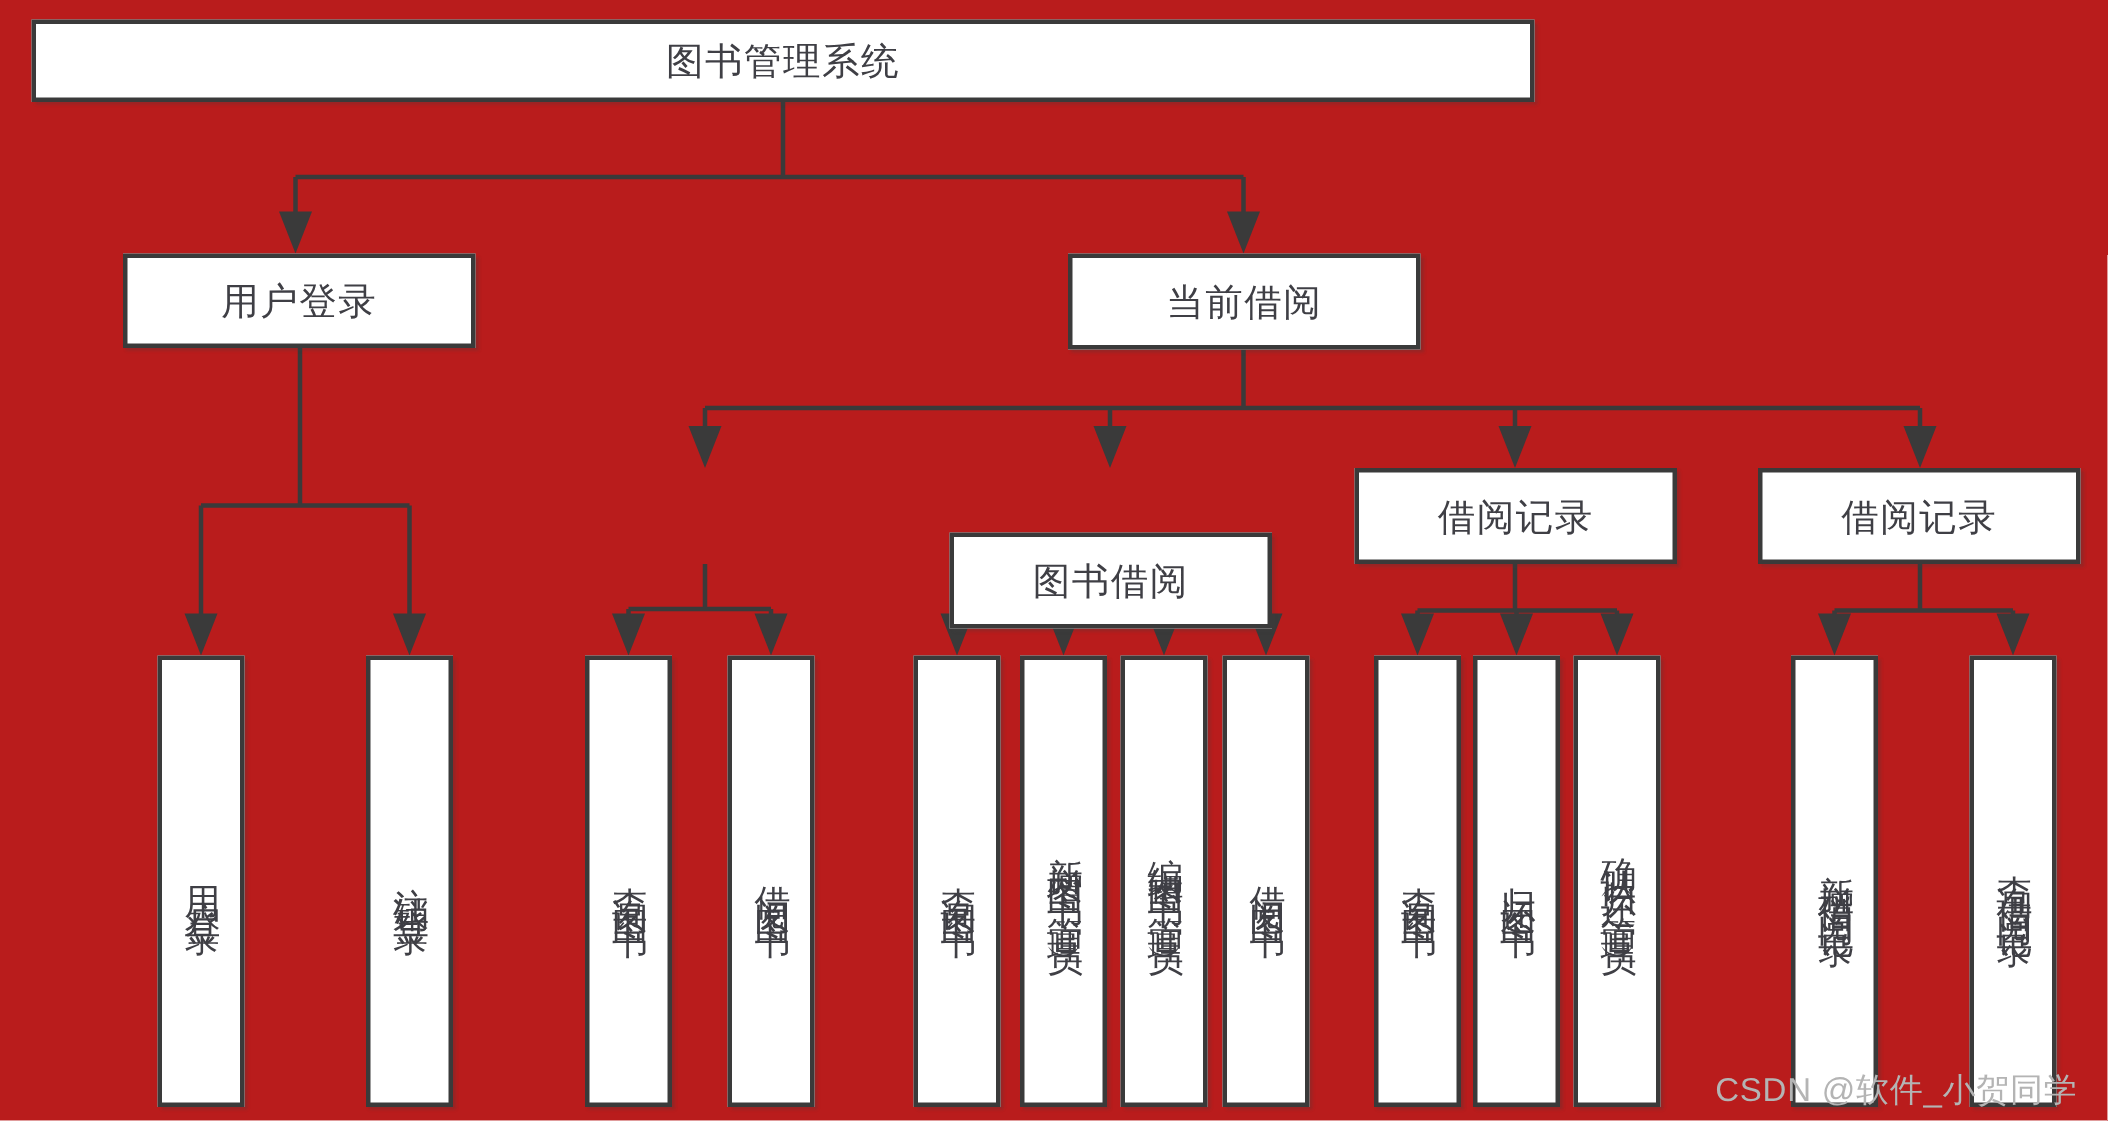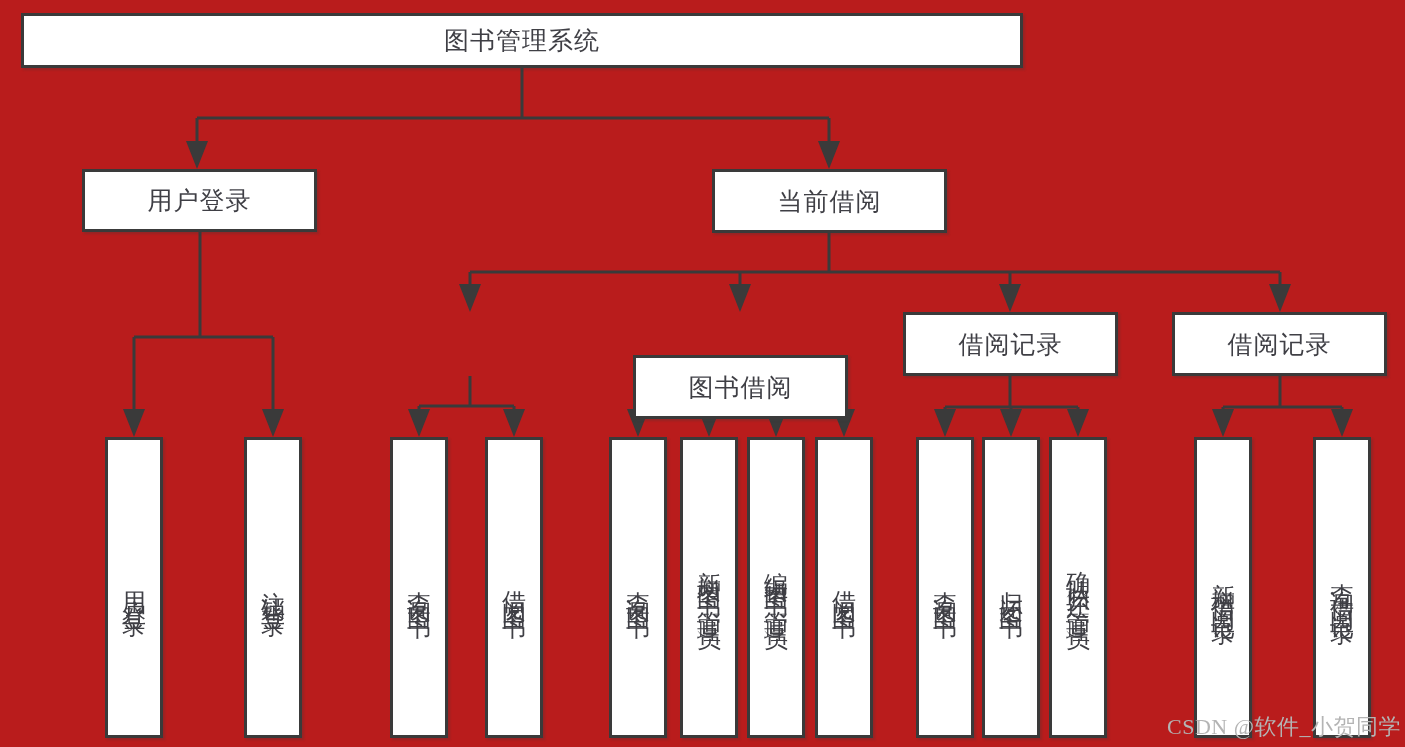--- a/index.html
+++ b/index.html
@@ -34,28 +34,27 @@
     display: block;
     writing-mode: vertical-rl;
     text-orientation: mixed;
     font-size: 24px;
     letter-spacing: 8px;
     line-height: 1;
     white-space: nowrap;
   }
   #watermark {
     position: absolute;
-    right: 4px;
+    right: 20px;
     bottom: 5px;
     font-size: 22px;
     color: #b4b4b4;
     letter-spacing: 0.5px;
     z-index: 5;
     white-space: nowrap;
-    font-family: Liberation Serif, serif;
   }
   .wire { stroke: #3a3a3a; stroke-width: 3; fill: none; }
   .head { fill: #3a3a3a; stroke: none; }
 </style>
 </head>
 <body>
 
 <div id="canvas">
 
   <svg id="wires" viewBox="0 0 1405 747" xmlns="http://www.w3.org/2000/svg">

